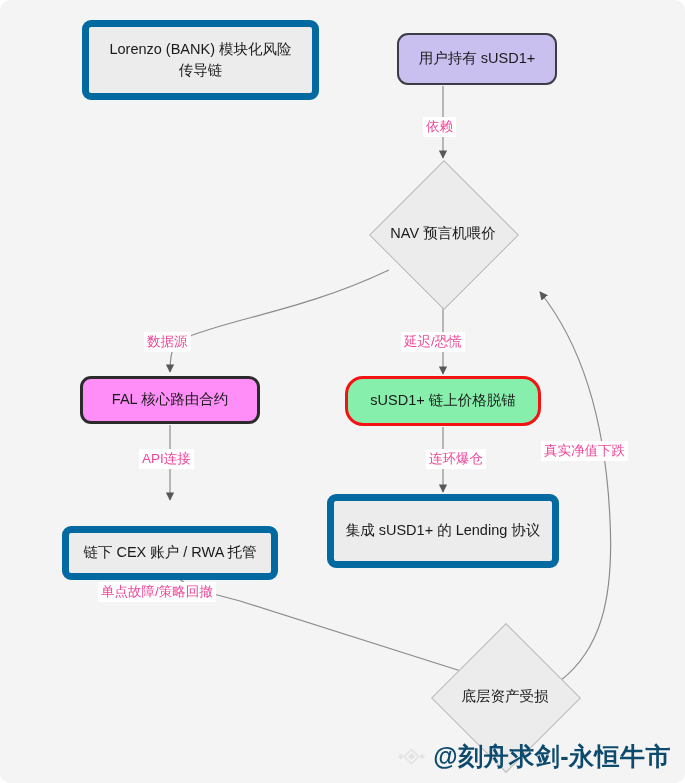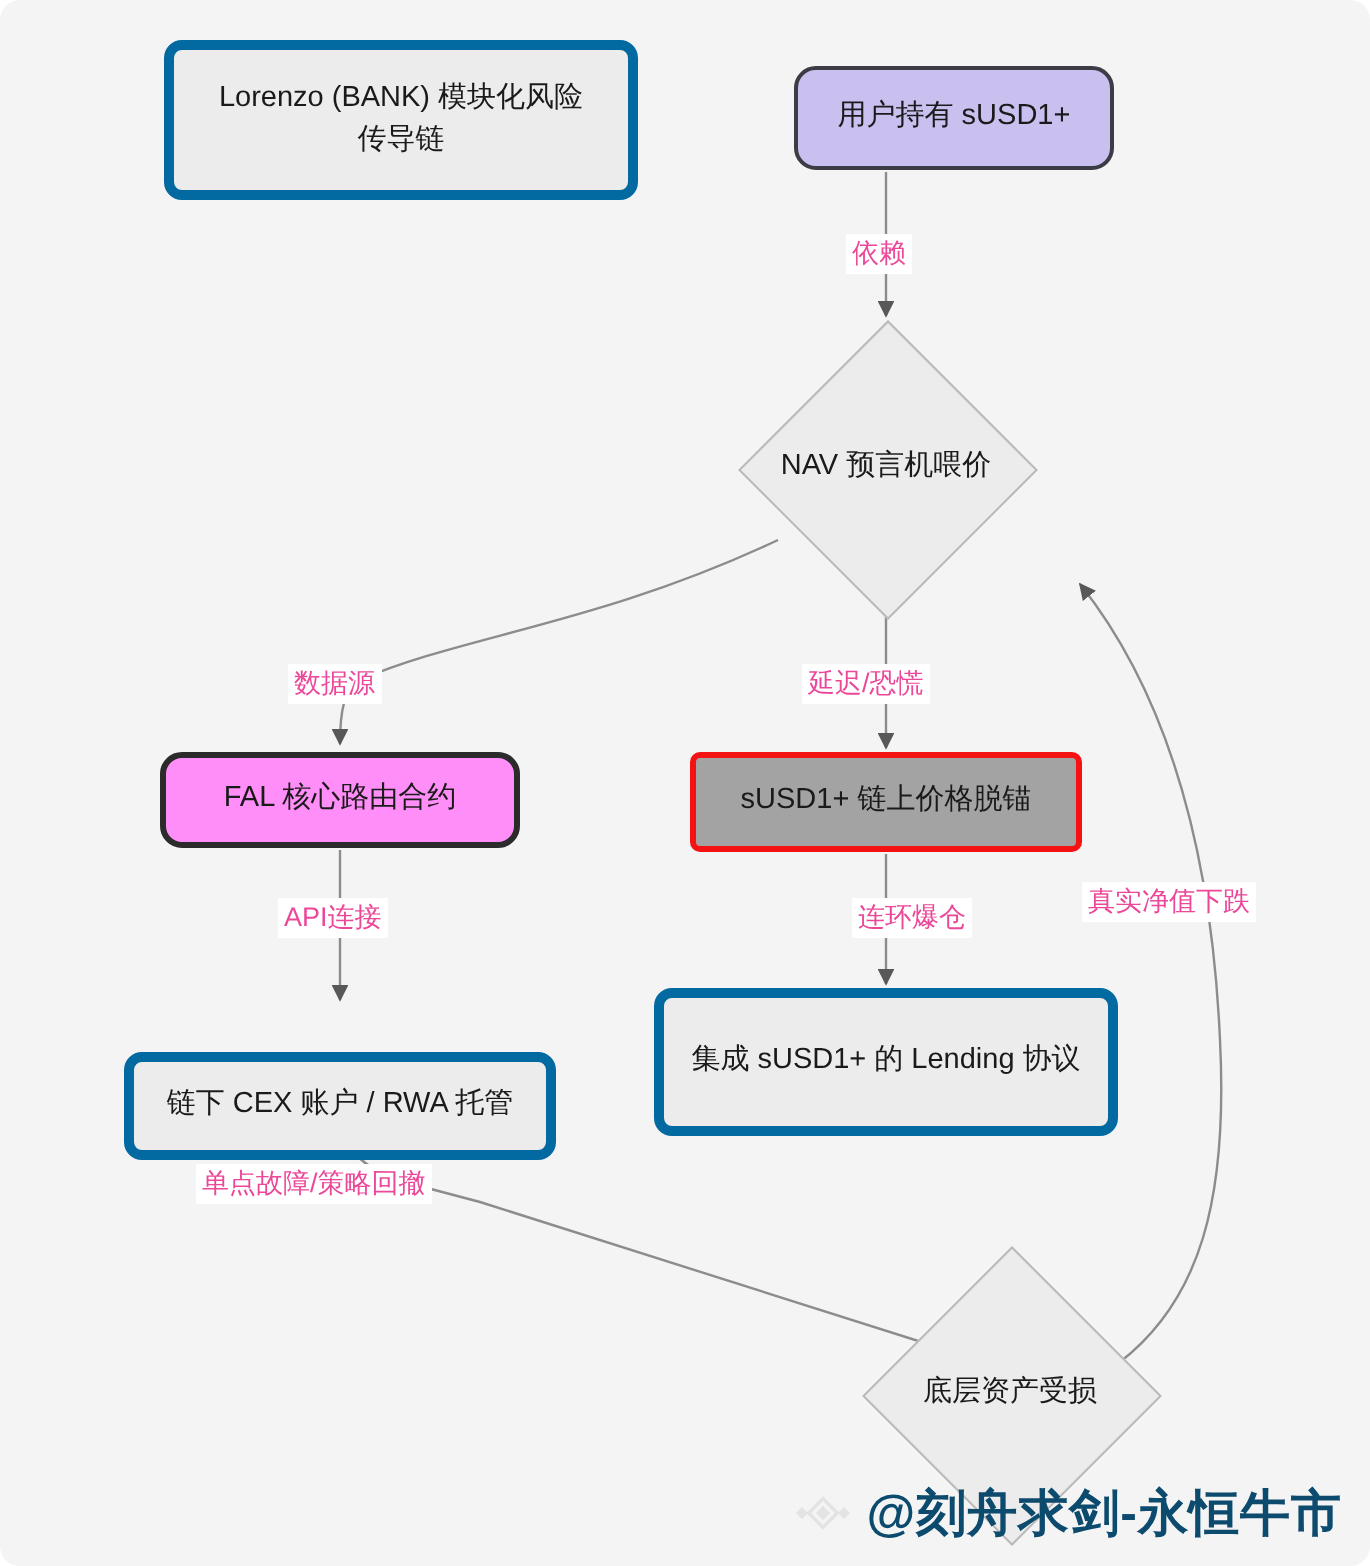--- a/index.html
+++ b/index.html
@@ -32,40 +32,40 @@
     box-sizing: border-box;
     display: flex;
     align-items: center;
     justify-content: center;
     text-align: center;
     line-height: 1.45;
     color: #1a1a1a;
   }
   .node-rect {
     border-radius: 9px;
-    border: 5px solid #0369a1;
+    border: 7px solid #0369a1;
     background: #ececec;
     font-size: 14.5px;
     padding: 6px 10px;
   }
   .node-rect.accent-purple {
     background: #c9c0f0;
     border: 2px solid #3c3c46;
     border-radius: 11px;
     margin-left: 35px;
   }
   .node-rect.accent-pink {
     background: #ff8ef8;
     border: 3px solid #2b2b2b;
     border-radius: 11px;
   }
   .node-rect.accent-red {
-    background: #a3a3a3;
+    background: #86efac;
     border: 3px solid #f51212;
-    border-radius: 5px;
+    border-radius: 18px;
   }
   .node-diamond {
     background: transparent;
     border: none;
   }
   .node-diamond .diamond-shape {
     position: absolute;
     left: 50%;
     top: 50%;
     width: 104px;

